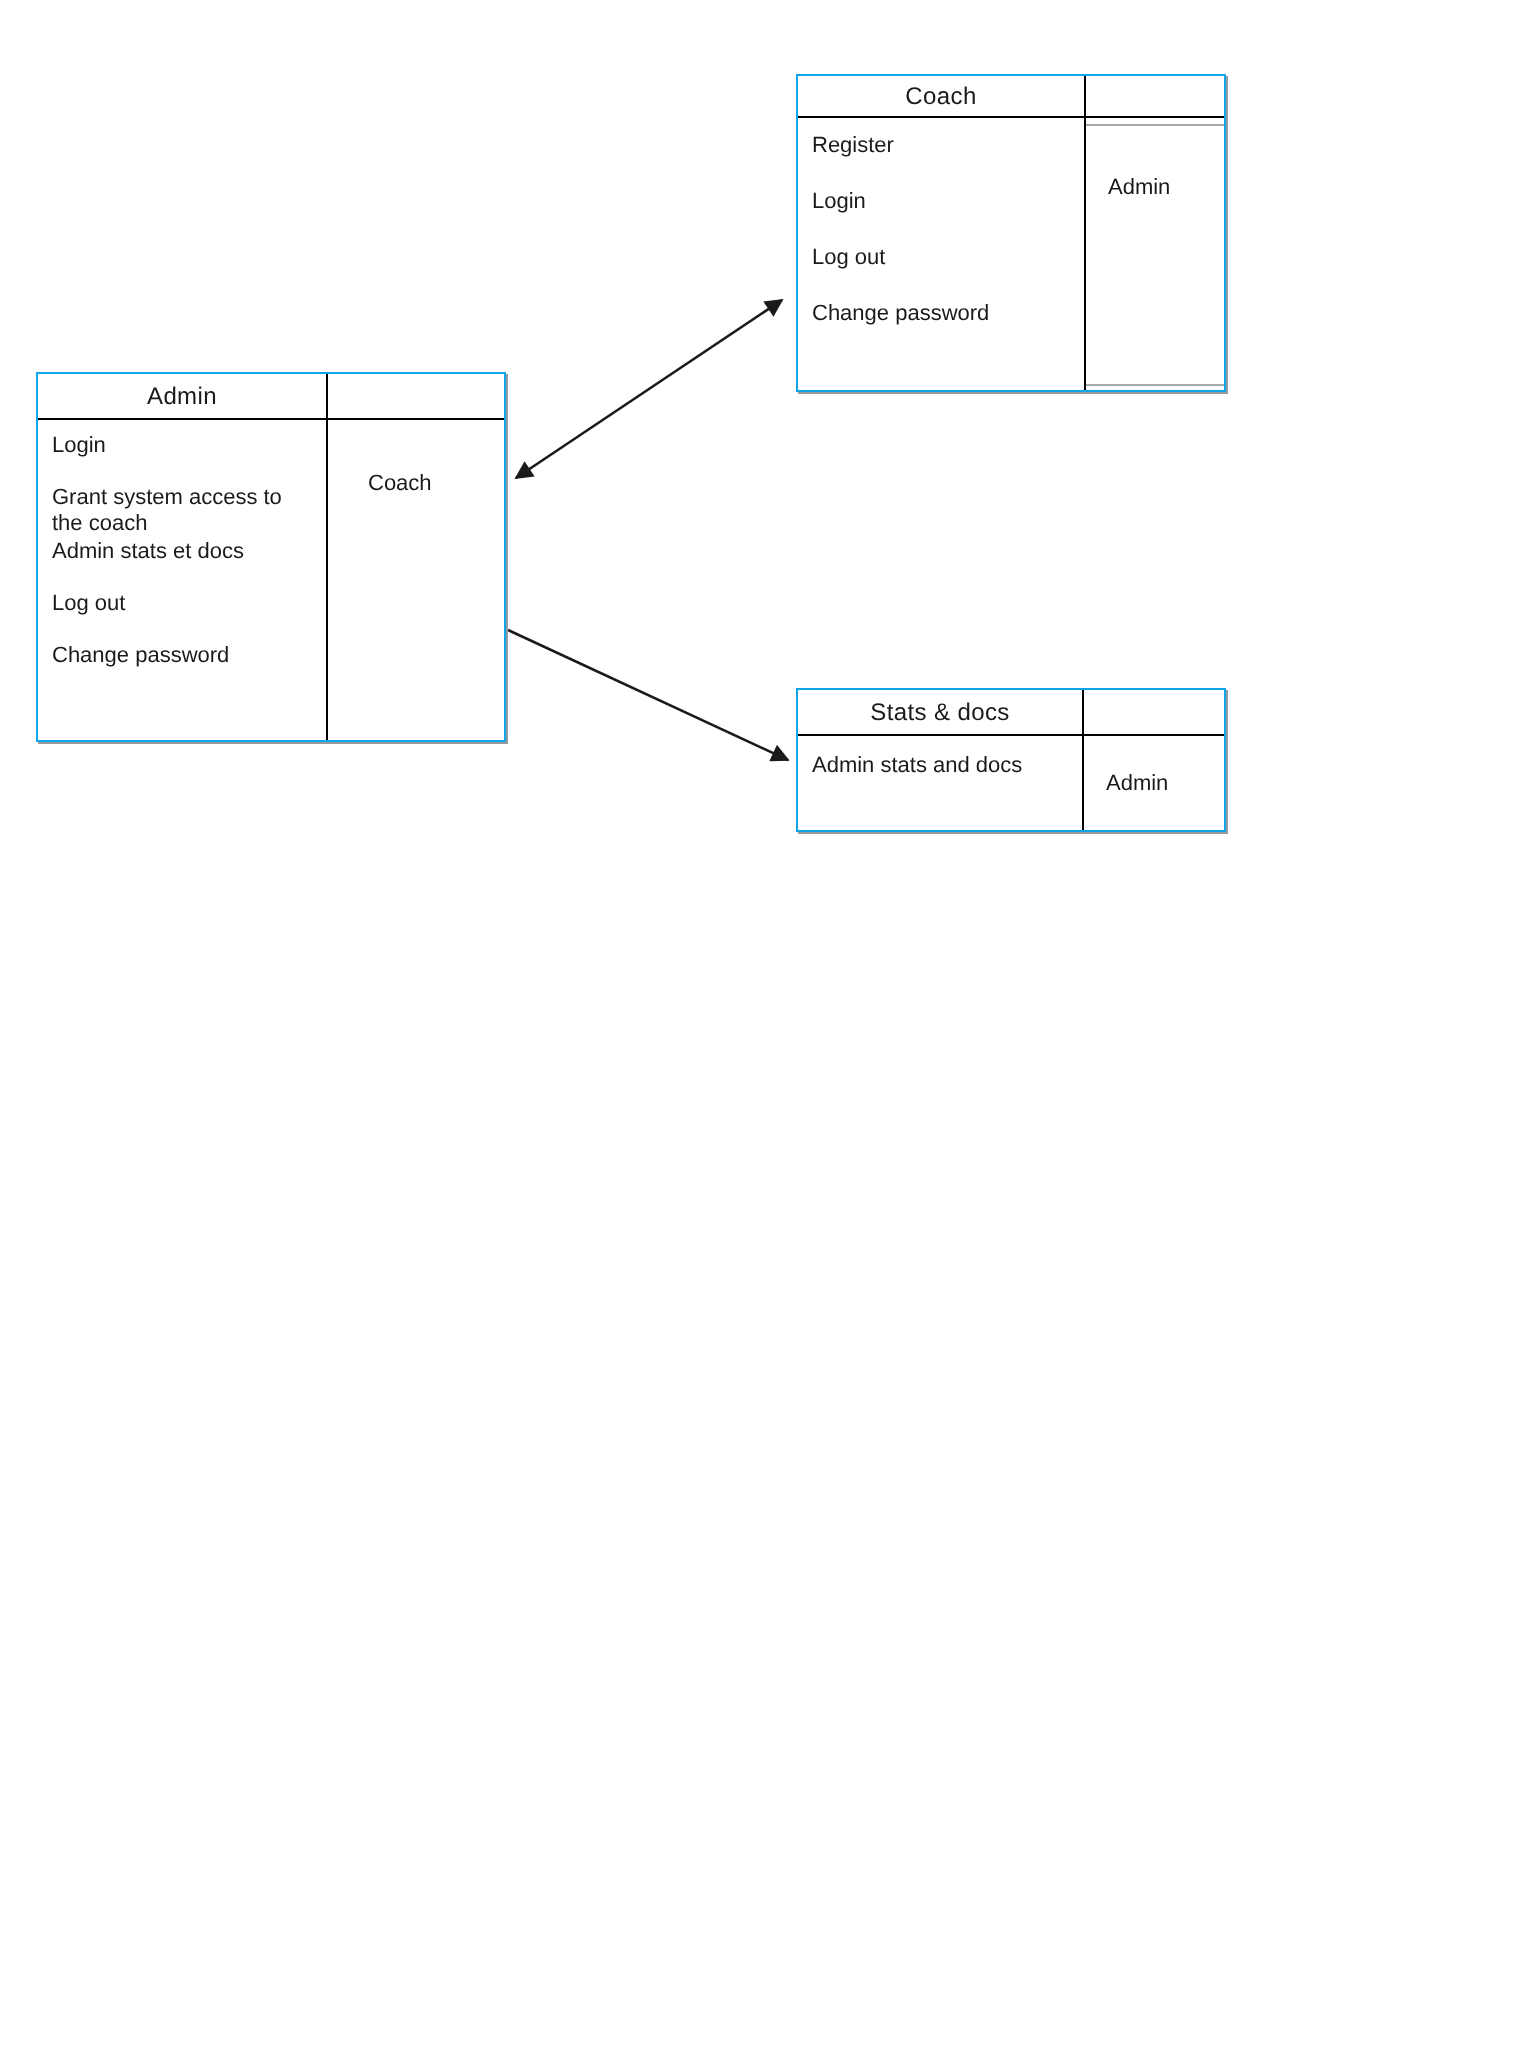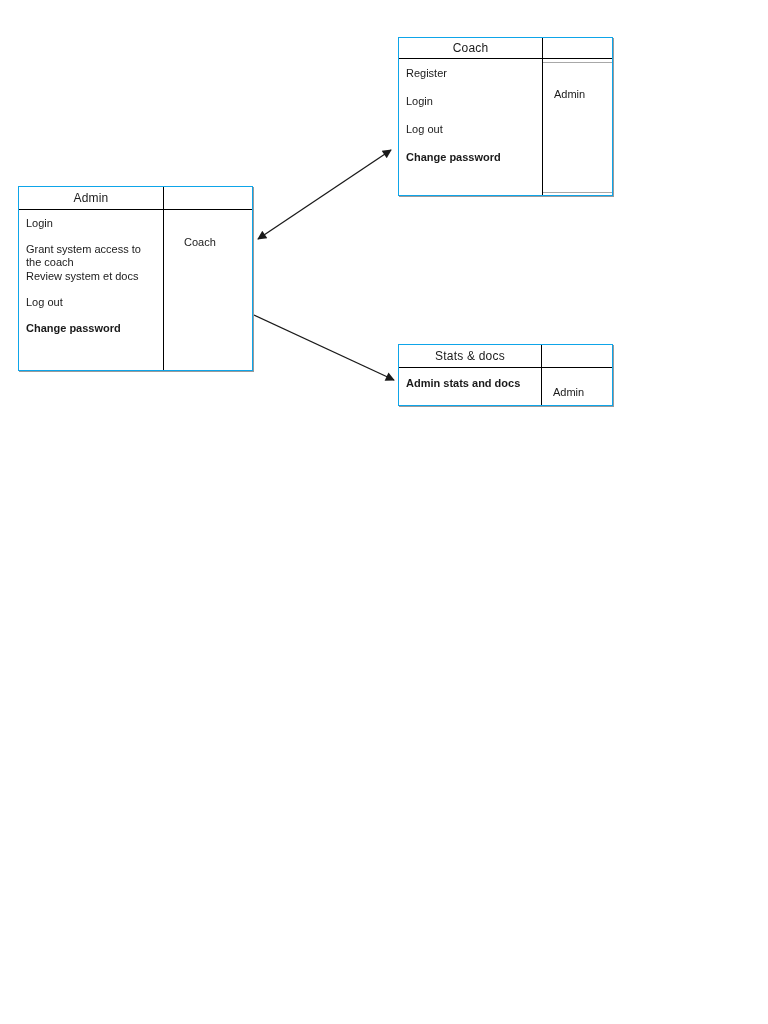--- a/index.html
+++ b/index.html
@@ -31,21 +31,21 @@
     grid-template-rows: 23px 1fr;
   }
   .box-coach {
     left: 398px; top: 37px;
     width: 215px; height: 159px;
     grid-template-columns: 144px 1fr;
     grid-template-rows: 21px 1fr;
   }
   .box-stats {
     left: 398px; top: 344px;
-    width: 215px; height: 62px;
+    width: 215px; height: 72px;
     grid-template-columns: 143px 1fr;
     grid-template-rows: 23px 1fr;
   }
   .cell-title {
     border-right: 1px solid #000000;
     border-bottom: 1px solid #000000;
     display: flex;
     align-items: center;
     justify-content: center;
     font-size: 12px;
@@ -60,21 +60,21 @@
     font-size: 11px;
   }
   .box-admin .cell-items { padding-top: 7px; }
   .box-stats .cell-items { padding-top: 9px; }
   .item {
     line-height: 13px;
     margin-bottom: 15px;
   }
   .box-admin .item { margin-bottom: 13px; }
   .box-admin .item.tight { margin-bottom: 1px; }
-  .item:last-child { margin-bottom: 0; font-weight: bold; }
+  .item:last-child { margin-bottom: 0; }
   .cell-actor {
     font-size: 11px;
     padding-left: 11px;
     padding-top: 29px;
     position: relative;
   }
   .box-admin .cell-actor { padding-left: 20px; padding-top: 26px; }
   .box-stats .cell-actor { padding-top: 18px; }
   
   .box-coach .cell-actor::before,
@@ -120,21 +120,21 @@
     </div>
     <div class="cell-actor">Admin</div>
   </div>
 
   <div class="usecase-box box-admin">
     <div class="cell-title">Admin</div>
     <div class="cell-title-spacer"></div>
     <div class="cell-items">
       <div class="item">Login</div>
       <div class="item tight">Grant system access to the coach</div>
-      <div class="item">Review system et docs</div>
+      <div class="item">Admin stats et docs</div>
       <div class="item">Log out</div>
       <div class="item">Change password</div>
     </div>
     <div class="cell-actor">Coach</div>
   </div>
 
   <div class="usecase-box box-stats">
     <div class="cell-title">Stats &amp; docs</div>
     <div class="cell-title-spacer"></div>
     <div class="cell-items">

